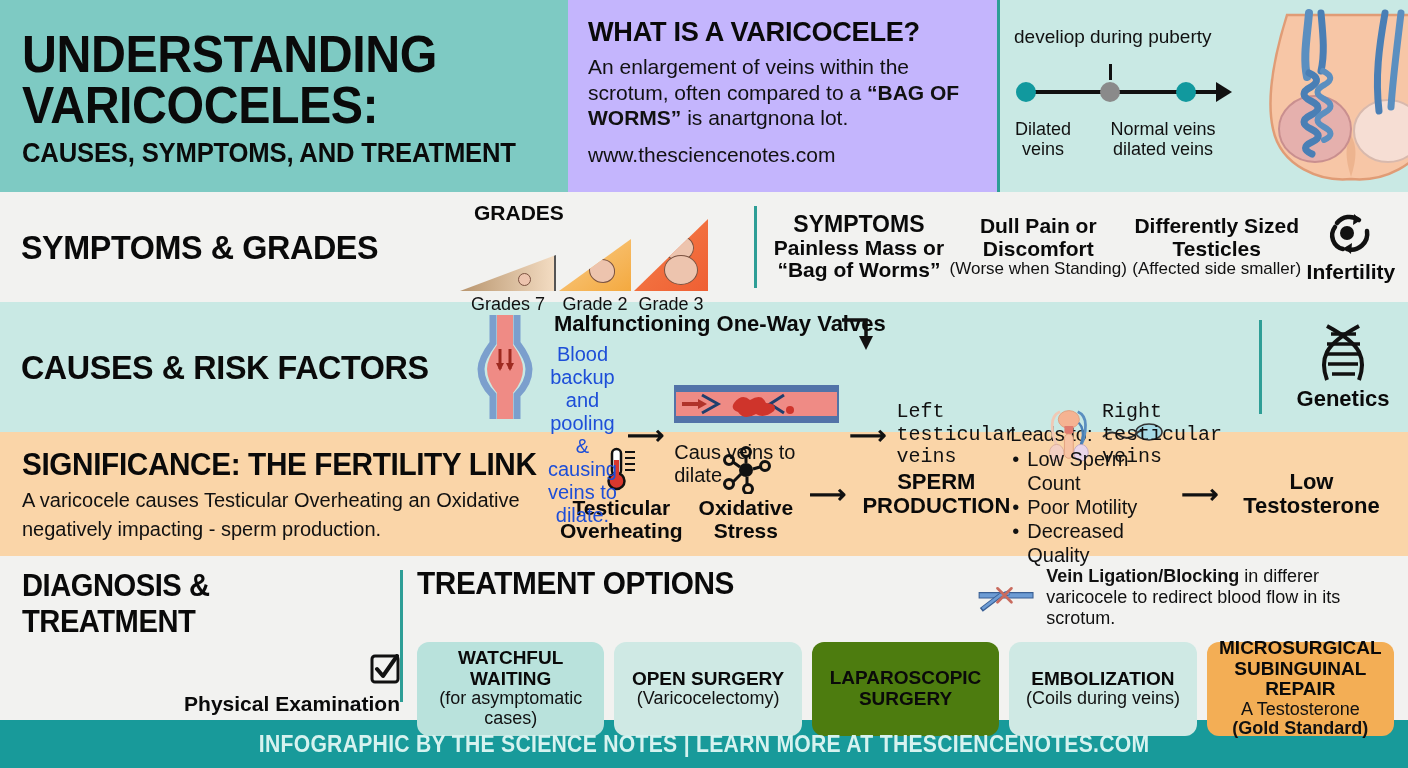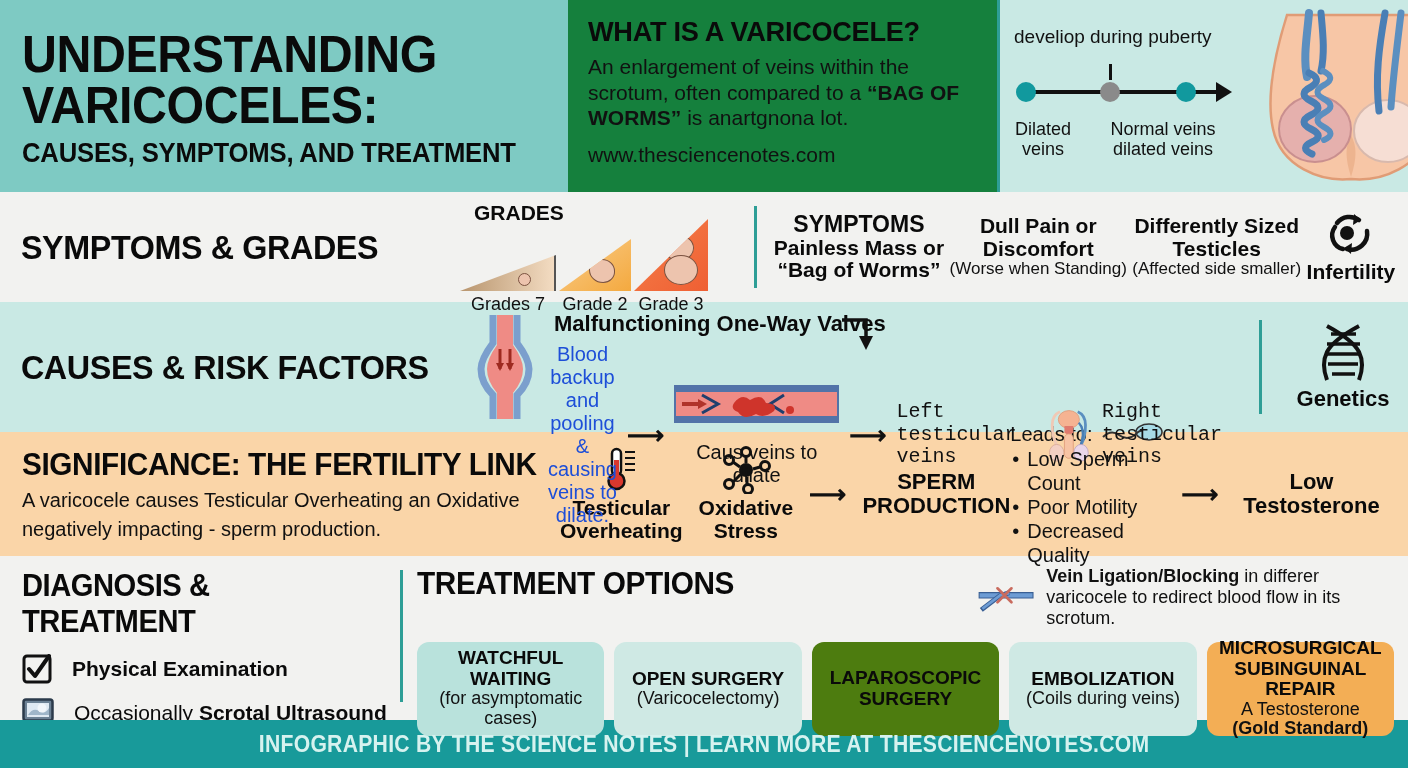--- a/index.html
+++ b/index.html
@@ -30,21 +30,21 @@
     transform: scaleX(0.93); transform-origin: left center;
   }
   .hdr-title .sub {
     margin-top: 9px;
     font-weight: 800; font-size: 27px; line-height: 1;
     letter-spacing: -0.2px; color: #0a0a0a;
     transform: scaleX(0.95); transform-origin: left center;
   }
   .hdr-what {
     flex: 0 0 432px; width: 432px;
-    background: #15803d;
+    background: #c4b5fd;
     padding: 16px 20px 10px 20px;
     border-right: 3px solid #2e9e96;
     display: flex; flex-direction: column;
   }
   .hdr-what h2 {
     font-size: 28px; font-weight: 800; color: #0a0a0a;
     letter-spacing: -0.3px; margin-bottom: 6px;
     transform: scaleX(0.97); transform-origin: left center;
   }
   .hdr-what p.body {
@@ -114,21 +114,21 @@
     transform: scaleX(0.95); transform-origin: left center;
   }
   .valve-ico { flex: 0 0 70px; display: flex; justify-content: center; }
   .causes-mid { flex: 1; position: relative; height: 120px; }
   .mf-title { position: absolute; left: 14px; top: 4px; font-size: 22px; font-weight: 800; color: #0a0a0a; }
   .mf-arrowhook { position: absolute; left: 300px; top: 5px; }
   .flow-row { position: absolute; left: 8px; top: 36px; display: flex; align-items: center; gap: 10px; }
   .flow-text { font-size: 20px; line-height: 1.15; text-align: center; color: #1d4ed8; }
   .arw { font-size: 26px; color: #111; line-height: 1; font-weight: 700; }
   .vein-tube { width: 165px; }
-  .vein-cap { font-size: 20px; text-align: center; color: #111; margin-top: 16px; }
+  .vein-cap { font-size: 20px; text-align: left; color: #111; margin-top: 16px; }
   .anat-pair { display: flex; align-items: center; gap: 4px; }
   .anat-lab { font-size: 20px; line-height: 1.12; text-align: left; color: #111; font-family: Liberation Mono, monospace; }
   .causes-div { width: 3px; height: 94px; background: #2e9e96; margin: 0 16px; flex: 0 0 3px; }
   .genetics { flex: 0 0 130px; text-align: center; }
   .genetics .lbl { font-size: 22px; font-weight: 800; color: #0a0a0a; margin-top: 2px; }
 
   
   .fert { height: 124px; background: #fad5a8; display: flex; align-items: center; }
   .fert-left { flex: 0 0 560px; padding-left: 22px; }
   .fert-left h3 { font-size: 31px; font-weight: 800; color: #0a0a0a; letter-spacing: -0.4px;
@@ -144,21 +144,21 @@
   .leads ul { list-style: none; margin-top: 1px; }
   .leads li { position: relative; padding-left: 17px; }
   .leads li::before { content: "\2022"; position: absolute; left: 2px; }
   .lowT { font-size: 22px; font-weight: 800; line-height: 1.1; text-align: center; color: #0a0a0a; }
 
   
   .diag { height: 164px; background: #f2f2f0; display: flex; }
   .diag-left { flex: 0 0 400px; padding: 12px 0 0 22px; }
   .diag-left h3 { font-size: 31px; font-weight: 800; color: #0a0a0a; letter-spacing: -0.5px;
                   transform: scaleX(0.94); transform-origin: left center; }
-  .diag-item { display: flex; align-items: center; gap: 20px; margin-top: 14px; }
+  .diag-item { display: flex; align-items: flex-end; gap: 8px; margin-top: 14px; flex-direction: column; }
   .diag-item .t { font-size: 21px; font-weight: 800; color: #0a0a0a; }
   .diag-item .t span.reg { font-weight: 400; }
   .diag-div { width: 3px; background: #2e9e96; margin: 14px 14px 18px 0; flex: 0 0 3px; }
   .diag-right { flex: 1; padding: 10px 14px 0 0; position: relative; }
   .tr-head { display: flex; align-items: flex-start; }
   .tr-head h3 { font-size: 31px; font-weight: 800; color: #0a0a0a; letter-spacing: -0.4px; flex: 0 0 560px;
                 transform: scaleX(0.96); transform-origin: left center; }
   .ligation { display: flex; align-items: center; gap: 10px; flex: 1; }
   .ligation .txt { font-size: 18px; line-height: 1.18; color: #111; }
   .ligation .txt b { font-weight: 800; }

